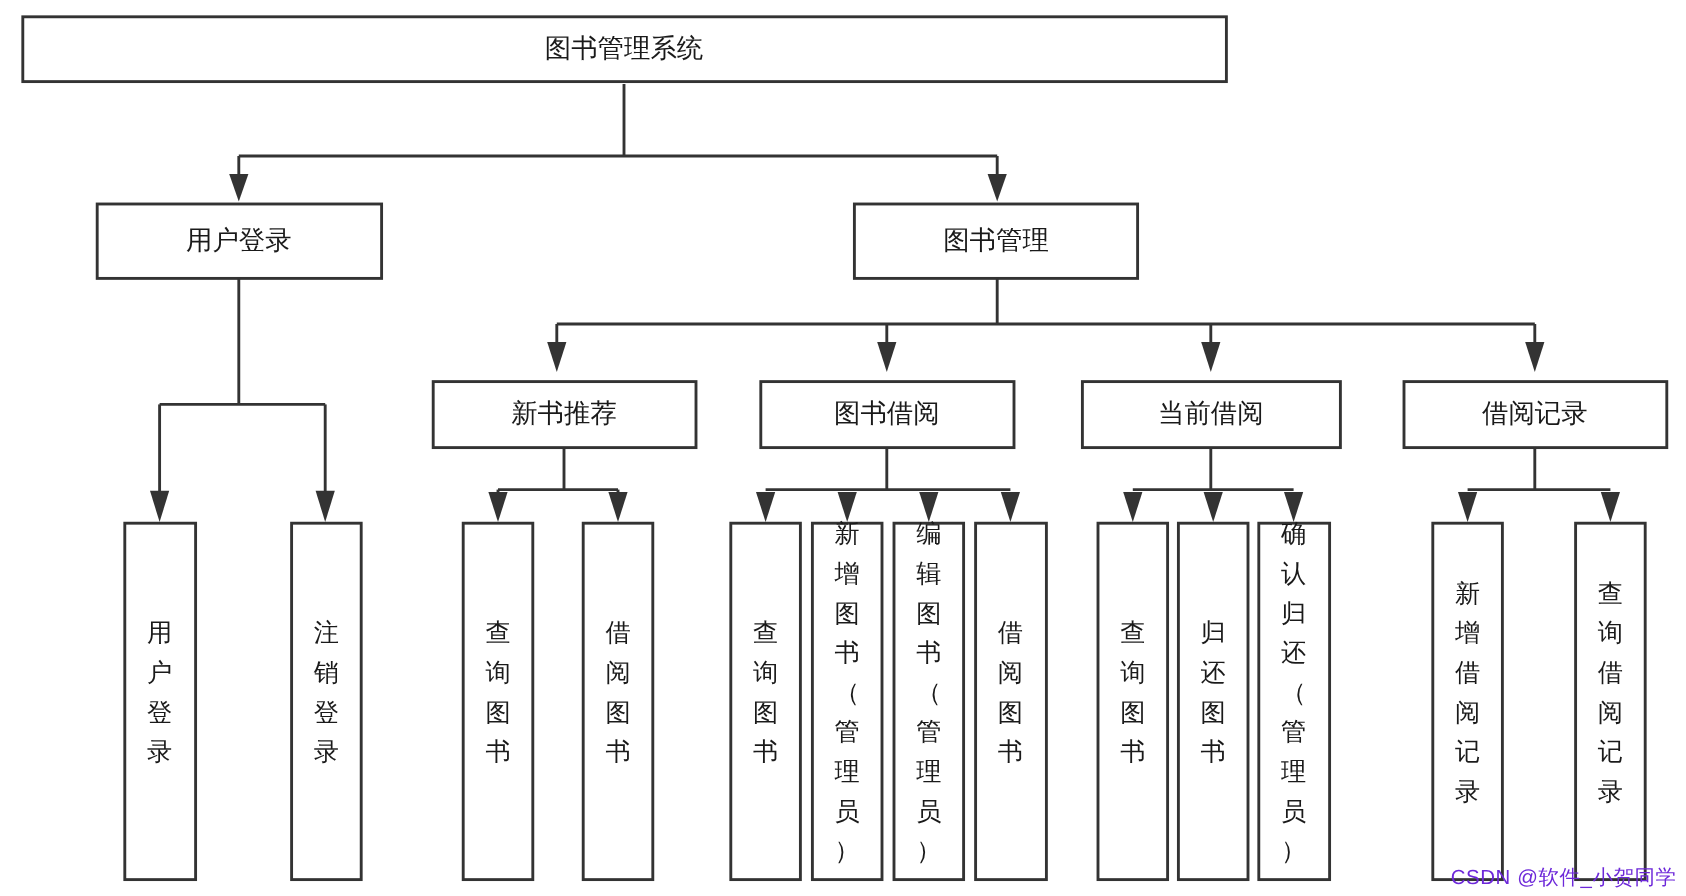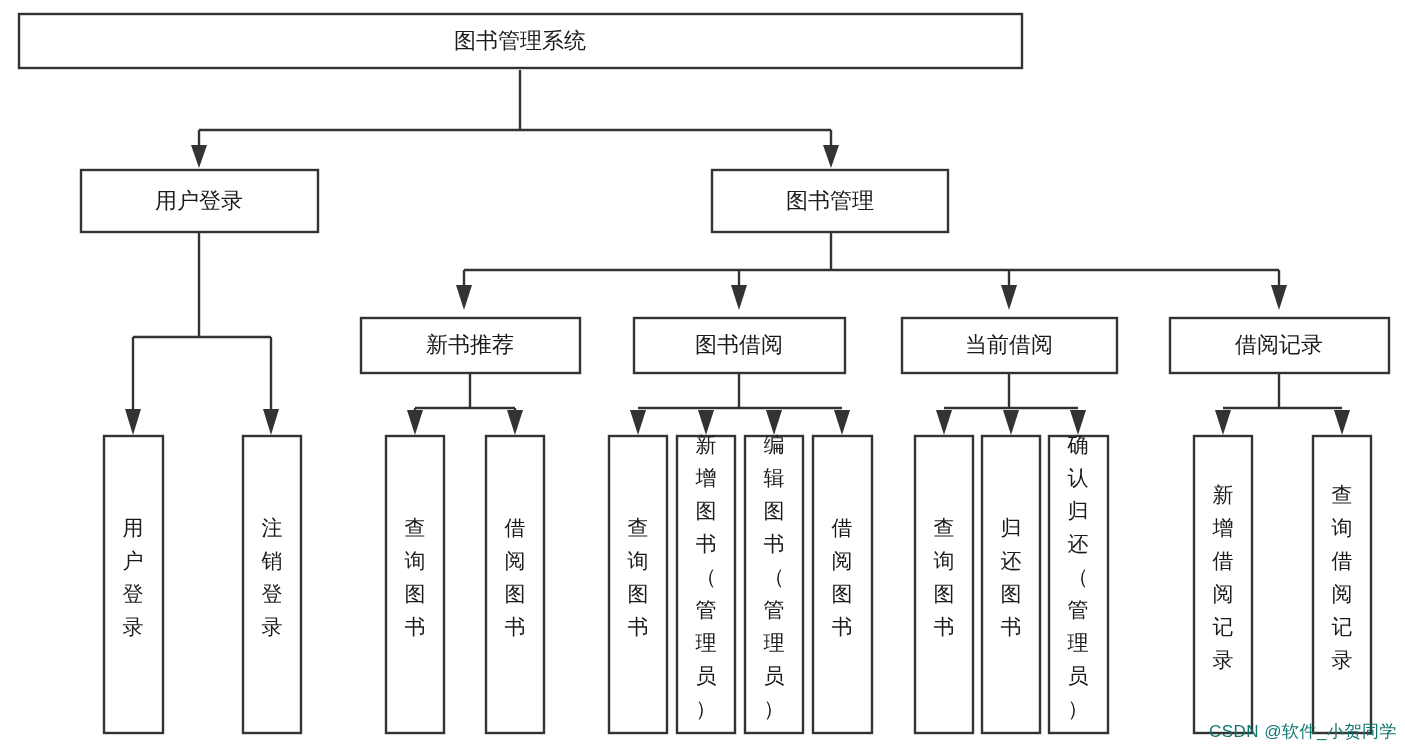--- a/index.html
+++ b/index.html
@@ -54,21 +54,21 @@
   .arrow-head {
     fill: #333333;
     stroke: none;
   }
   .watermark {
     position: absolute;
     right: 8px;
     bottom: 4px;
     font-family: "Liberation Sans", "DejaVu Sans", sans-serif;
     font-size: 17px;
-    color: #0f766e;
+    color: #6d28d9;
     letter-spacing: 0.5px;
     white-space: nowrap;
     user-select: none;
   }
 </style>
 </head>
 <body>
 
 <div id="diagram-root">
 

